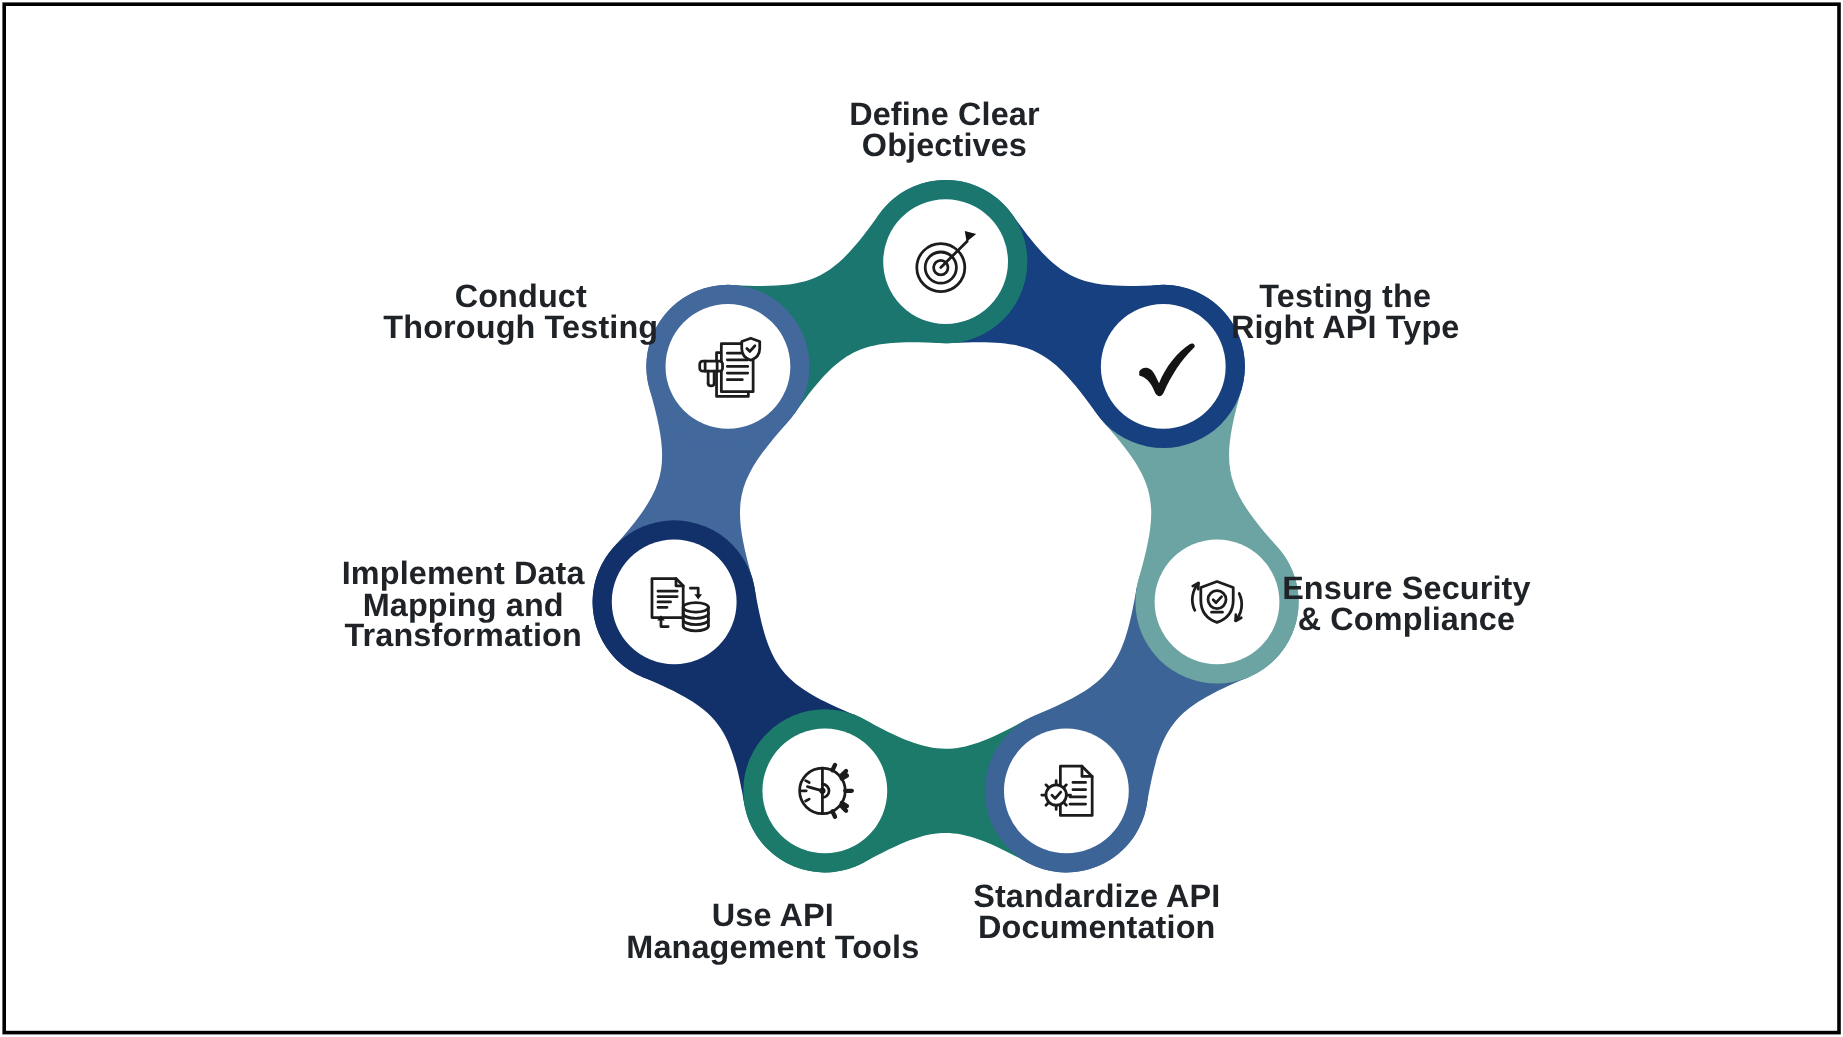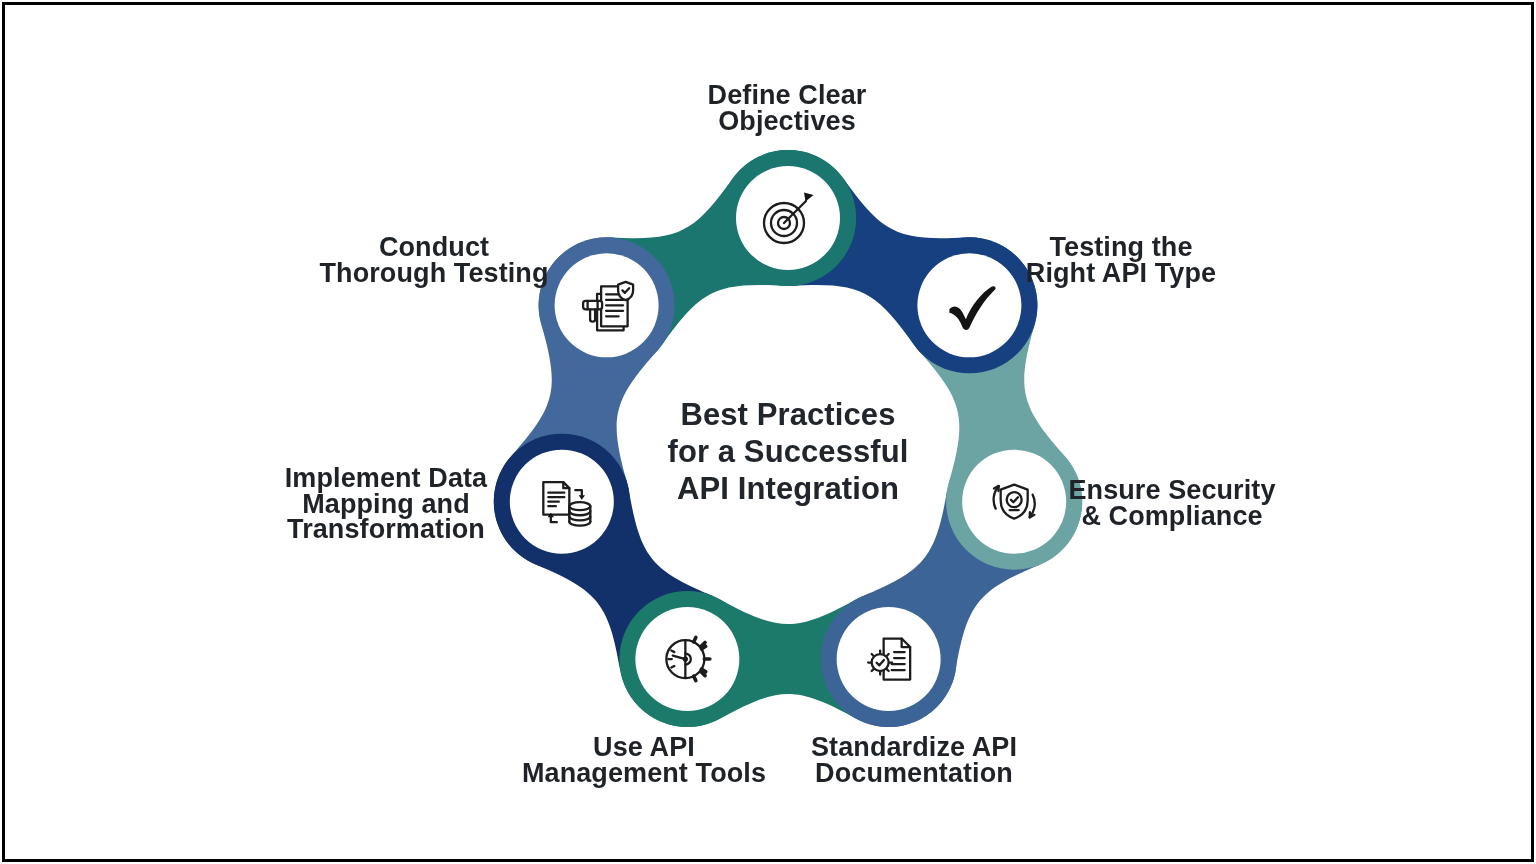--- a/index.html
+++ b/index.html
@@ -98,43 +98,38 @@
         <path d="M31.5 21 H48.5 M31.5 26.5 H48.5 M31.5 32 H48.5 M31.5 37.5 H48.5 M31.5 43 H44" fill="none"></path>
         <path d="M51 8.5 L58.5 11.2 V16.8 C58.5 21.8 55.5 25.3 51 26.8 C46.5 25.3 43.5 21.8 43.5 16.8 V11.2 Z" fill="#ffffff"></path>
         <path d="M47.8 17 L50.3 19.5 L54.5 14.8" fill="none"></path>
         <rect x="8.5" y="27.5" width="19" height="8.5" rx="2.5" fill="#ffffff"></rect>
         <path d="M13 27.5 V36 M23 27.5 V36" fill="none"></path>
         <path d="M15.5 36 V46.5 M20.5 36 V46.5" fill="none"></path>
         <path d="M15.5 46.5 C15.5 48.8 20.5 48.8 20.5 46.5" fill="none"></path>
       </g>
     </svg>
 
-  <div class="center-title" style="left:783px;top:391px">
-    <span>Best Practices</span>
-    <span>for a Successful</span>
-    <span>API Integration</span>
-  </div>
 
   <div class="node-label" style="left:782px;top:78px">
     <span>Define Clear</span>
     <span>Objectives</span>
   </div>
   <div class="node-label" style="left:1116px;top:230px">
     <span>Testing the</span>
     <span>Right API Type</span>
   </div>
   <div class="node-label" style="left:1167px;top:473px">
     <span>Ensure Security</span>
     <span>&amp; Compliance</span>
   </div>
   <div class="node-label" style="left:909px;top:730px">
     <span>Standardize API</span>
     <span>Documentation</span>
   </div>
-  <div class="node-label" style="left:639px;top:730px">
+  <div class="node-label" style="left:639px;top:746px">
     <span>Use API</span>
     <span>Management Tools</span>
   </div>
   <div class="node-label" style="left:381px;top:461px">
     <span>Implement Data</span>
     <span>Mapping and</span>
     <span>Transformation</span>
   </div>
   <div class="node-label" style="left:429px;top:230px">
     <span>Conduct</span>

